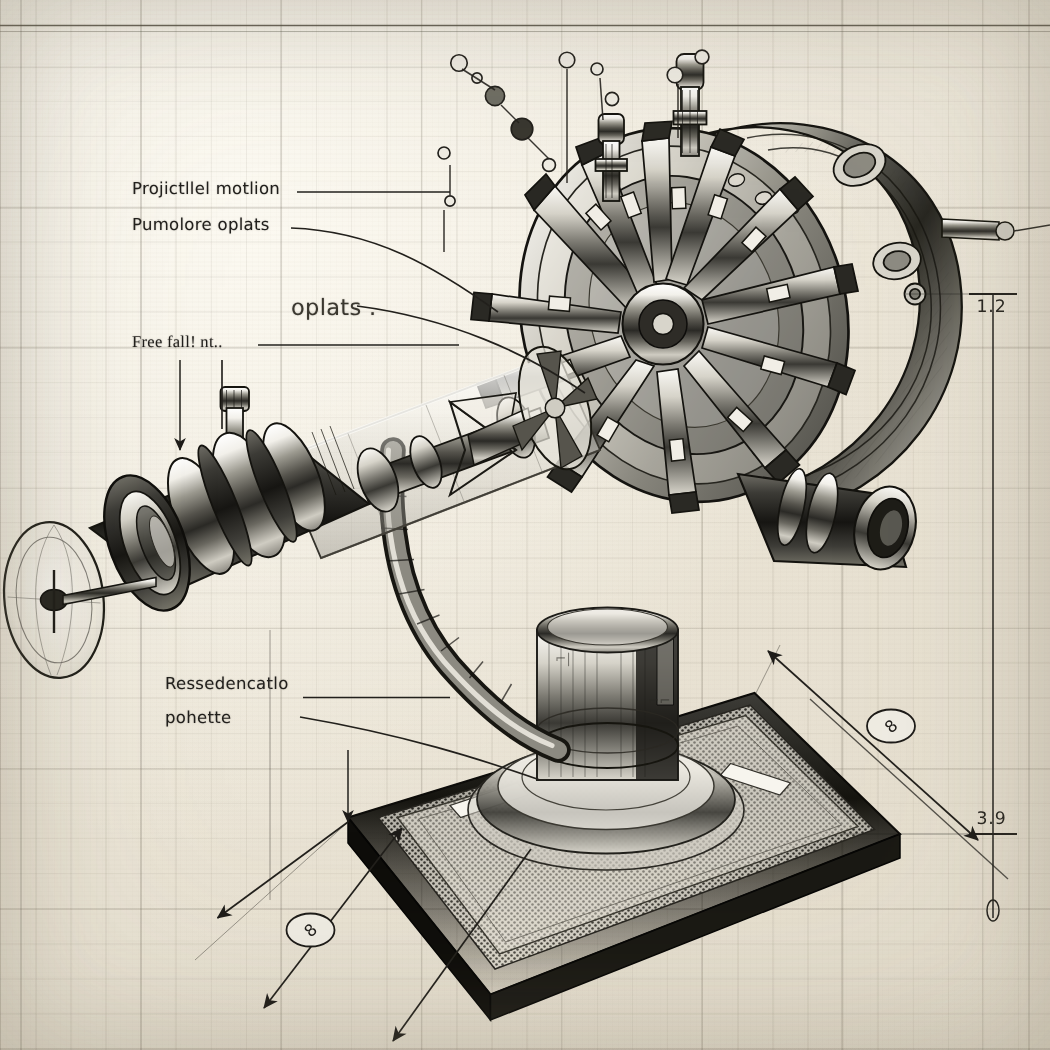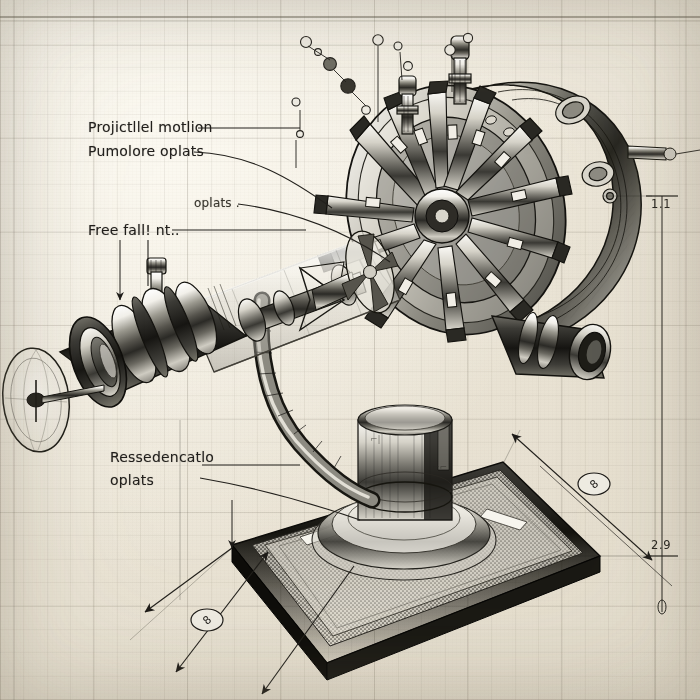--- a/index.html
+++ b/index.html
@@ -43,22 +43,22 @@
   svg.art{position:absolute;inset:0;width:700px;height:700px;}
   
   .anno{
     position:absolute;
     font-family:"DejaVu Sans",sans-serif;
     color:#211f1c;
     letter-spacing:.2px;
     white-space:nowrap;
     text-shadow:0 0 1px rgba(40,38,32,.35);
   }
-  .anno.lg{font-size:14px;}
-  .anno.sm{font-size:12px;color:#3a372f;text-align:center;}
+  .anno.lg{font-size:11px;}
+  .anno.sm{font-size:15px;color:#3a372f;text-align:center;}
   .dimtxt{
     position:absolute;
     font-family:"DejaVu Sans",sans-serif;
     font-size:11.5px;color:#26241f;
     letter-spacing:.6px;
   }
   .badge-num{
     font-family:"DejaVu Sans",sans-serif;
     font-size:11px;fill:#1d1b18;
   }
@@ -500,24 +500,24 @@
       <text class="badge-num" x="594" y="488" text-anchor="middle" transform="rotate(-42 594 484)">8</text>
     </g>
   </svg>
 
   <div class="anno lg" style="left:88px;top:119px;">Projictllel motlion</div>
 
   <div class="anno lg" style="left:88px;top:143px;">Pumolore oplats</div>
 
   <div class="anno sm" style="left:194px;top:196px;">oplats .</div>
 
-  <div class="anno lg" style="left:88px;top:222px;">Free fall! nt..</div>
+  <div class="anno lg" style="left:88px;top:222px;font-family:Liberation Serif, serif;">Free fall! nt..</div>
 
   <div class="anno lg" style="left:110px;top:449px;">Ressedencatlo</div>
 
-  <div class="anno lg" style="left:110px;top:472px;">oplats</div>
-
-  <div class="dimtxt" style="left:651px;top:197px;">1.1</div>
-
-  <div class="dimtxt" style="left:651px;top:538px;">2.9</div>
+  <div class="anno lg" style="left:110px;top:472px;">pohette</div>
+
+  <div class="dimtxt" style="left:651px;top:197px;">1.2</div>
+
+  <div class="dimtxt" style="left:651px;top:538px;">3.9</div>
 
   <div class="vignette"></div>
 </div>
 
 </body></html>

